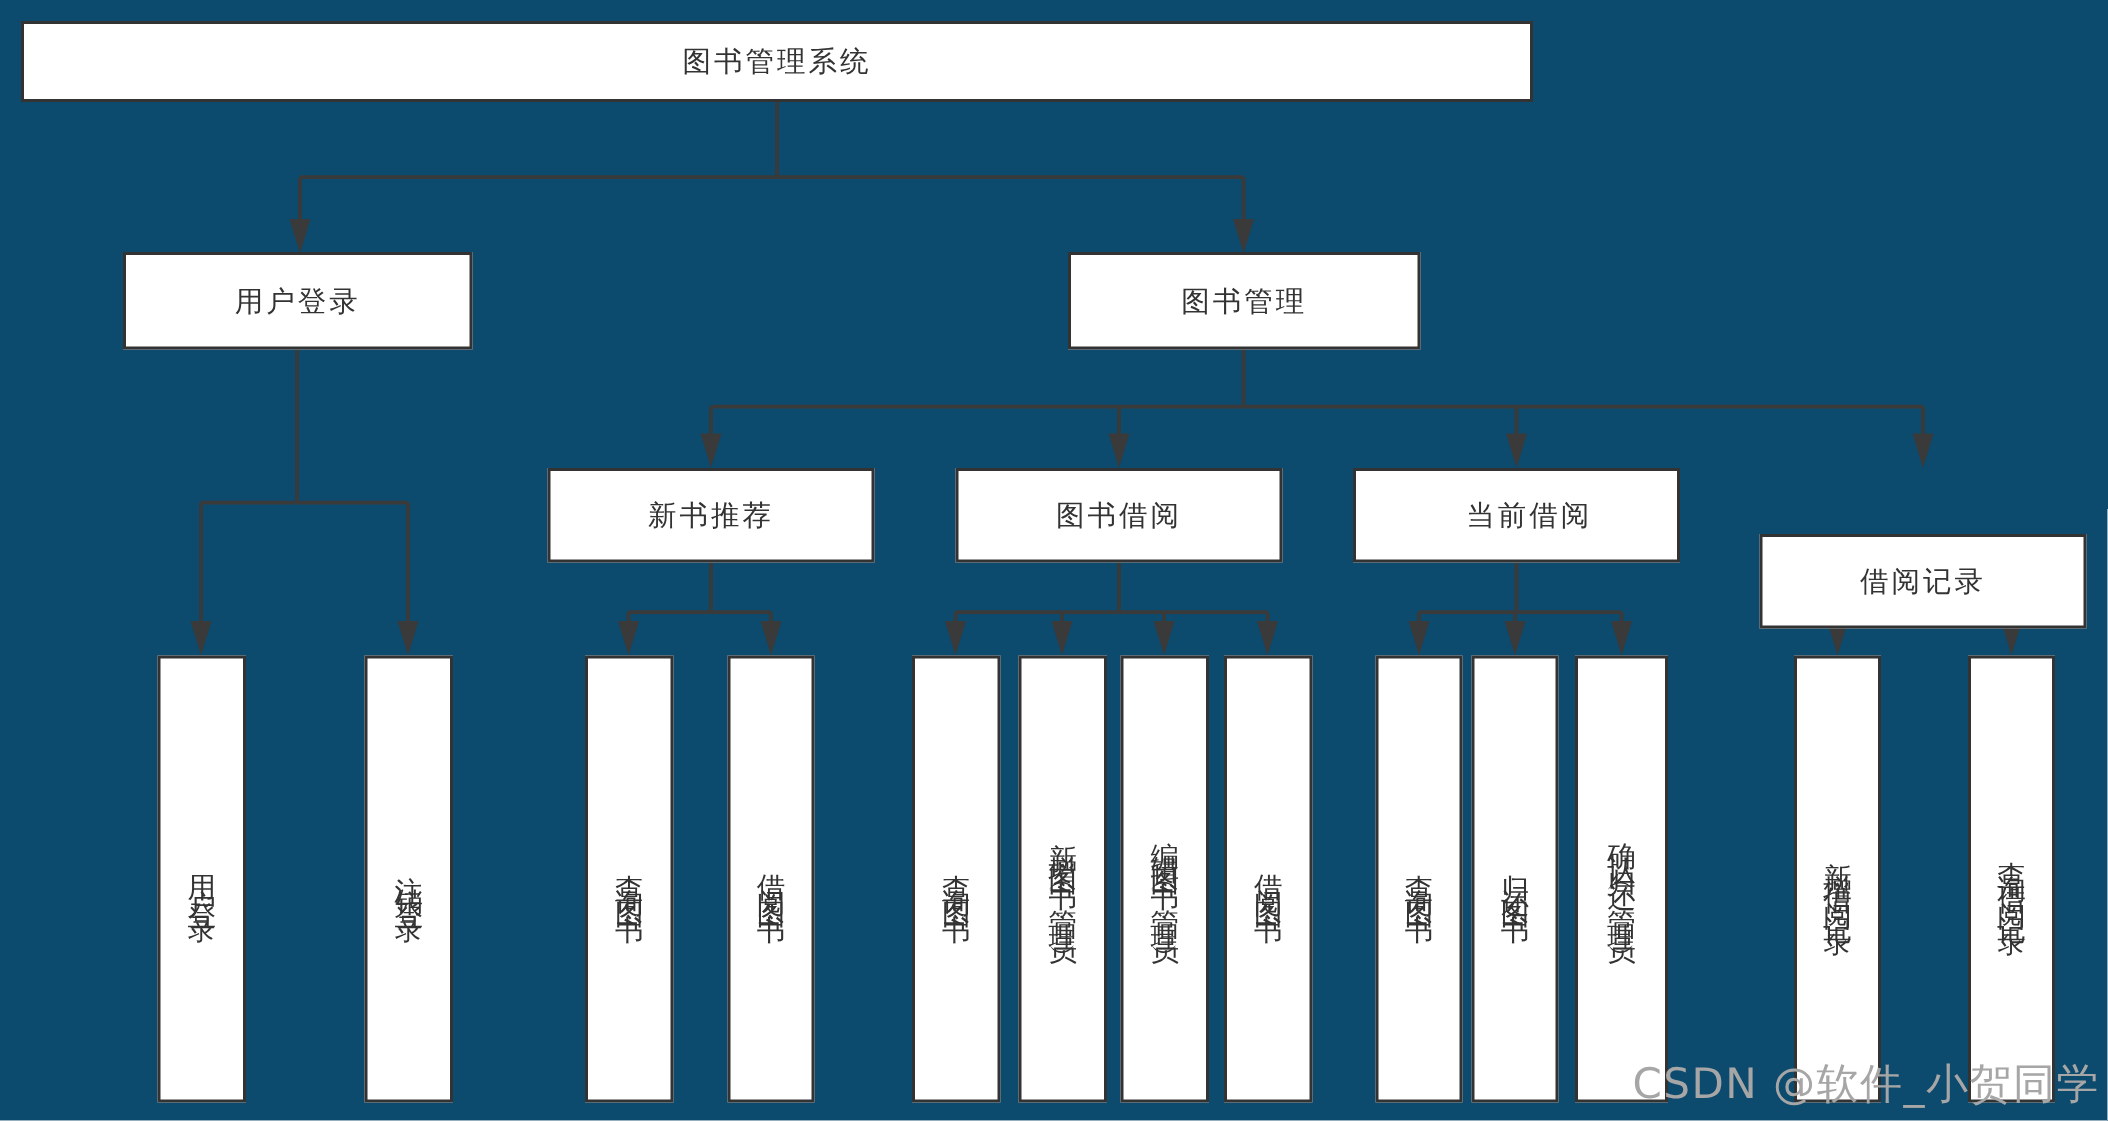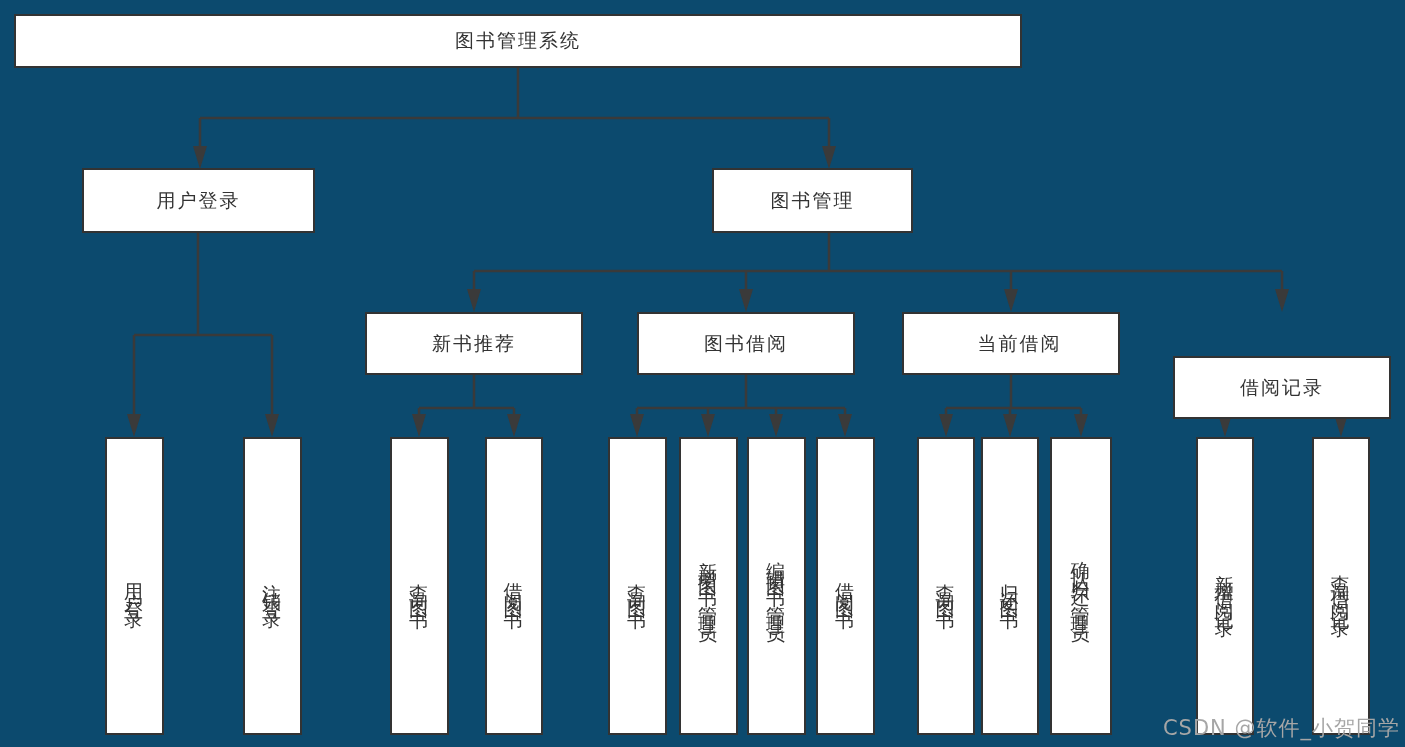--- a/index.html
+++ b/index.html
@@ -50,21 +50,21 @@
     writing-mode: vertical-rl;
     text-orientation: mixed;
     letter-spacing: 9px;
     font-size: 19px;
     white-space: normal;
   }
   .watermark {
     position: absolute;
     right: 5px;
     bottom: 5px;
-    font-size: 21px;
+    font-size: 28px;
     color: #a6a6a6;
     letter-spacing: 1px;
     z-index: 5;
     font-family: "DejaVu Sans", "Liberation Sans", sans-serif;
   }
 </style>
 </head>
 <body>
 
 <div class="canvas">
@@ -101,21 +101,21 @@
     <polygon points="1074,414 1088,414 1081,437"></polygon>
 
     <path d="M1282 375 L1282 408 M1225 408 L1341 408 M1225 408 L1225 418 M1341 408 L1341 418"></path>
     <polygon points="1218,414 1232,414 1225,437"></polygon>
     <polygon points="1334,414 1348,414 1341,437"></polygon>
   </svg>
 
   <div class="node h" style="left:14px; top:14px; width:1008px; height:54px;">图书管理系统</div>
 
   <div class="node h" style="left:82px; top:168px; width:233px; height:65px;">用户登录</div>
-  <div class="node h" style="left:712px; top:168px; width:201px; height:65px;">图书管理</div>
+  <div class="node h" style="left:712px; top:168px; width:235px; height:65px;">图书管理</div>
 
   <div class="node h" style="left:637px; top:312px; width:218px; height:63px;">图书借阅</div>
   <div class="node h" style="left:365px; top:312px; width:218px; height:63px;">新书推荐</div>
   <div class="node h" style="left:902px; top:312px; width:218px; height:63px;padding-left:17px;">当前借阅</div>
   <div class="node h" style="left:1173px; top:312px; width:218px; height:63px;margin-top:44px;">借阅记录</div>
 
   <div class="node v" style="left:105px; top:437px; width:59px; height:298px;">用户登录</div>
   <div class="node v" style="left:243px; top:437px; width:59px; height:298px;">注销登录</div>
 
   <div class="node v" style="left:390px; top:437px; width:59px; height:298px;">查询图书</div>

